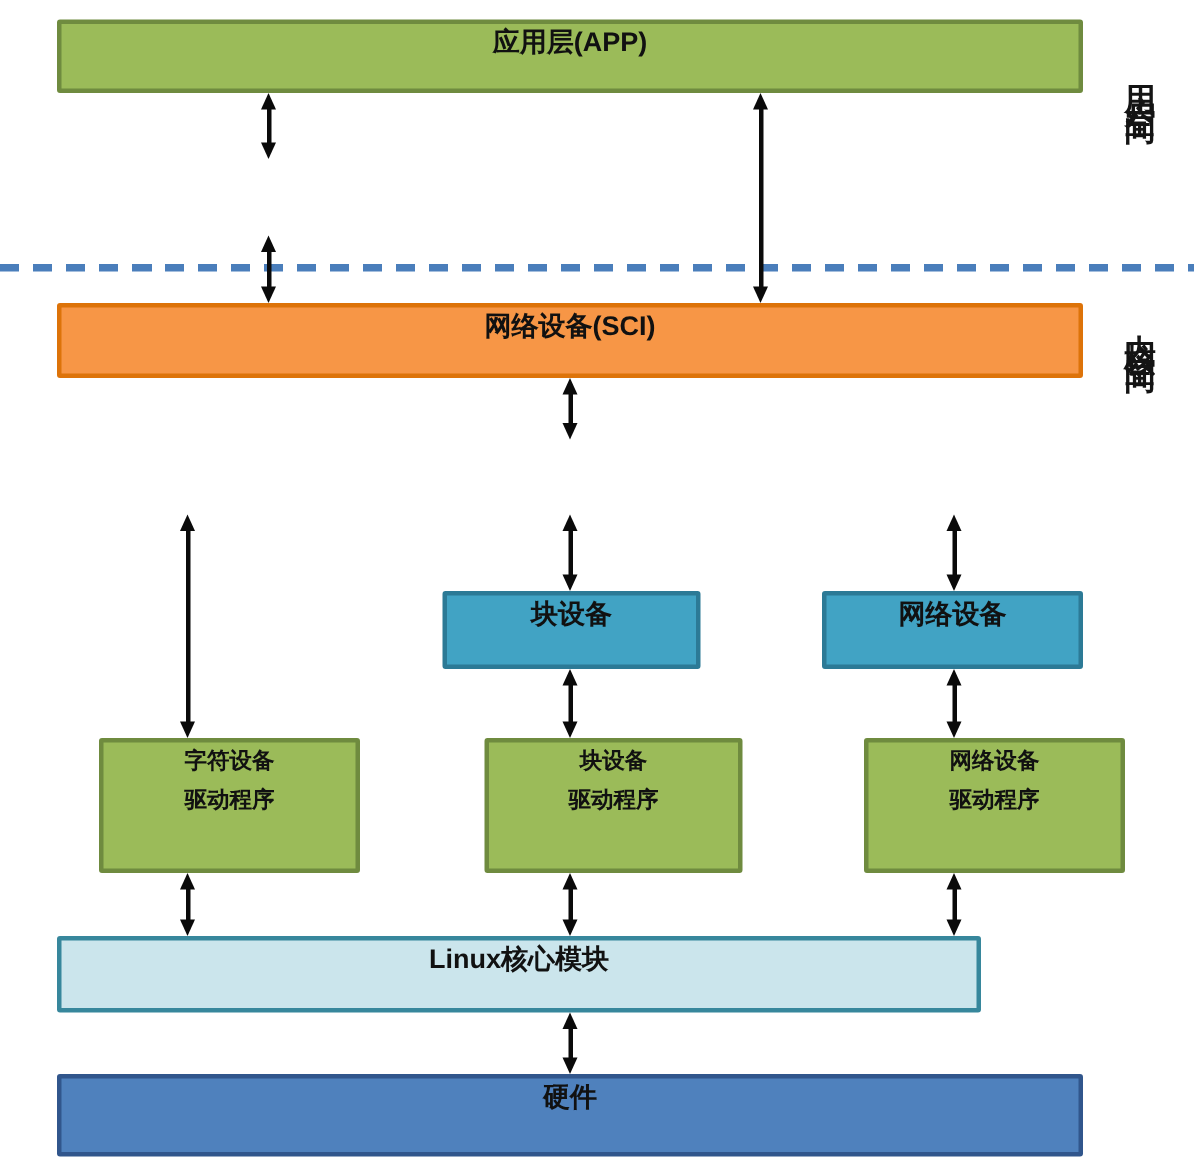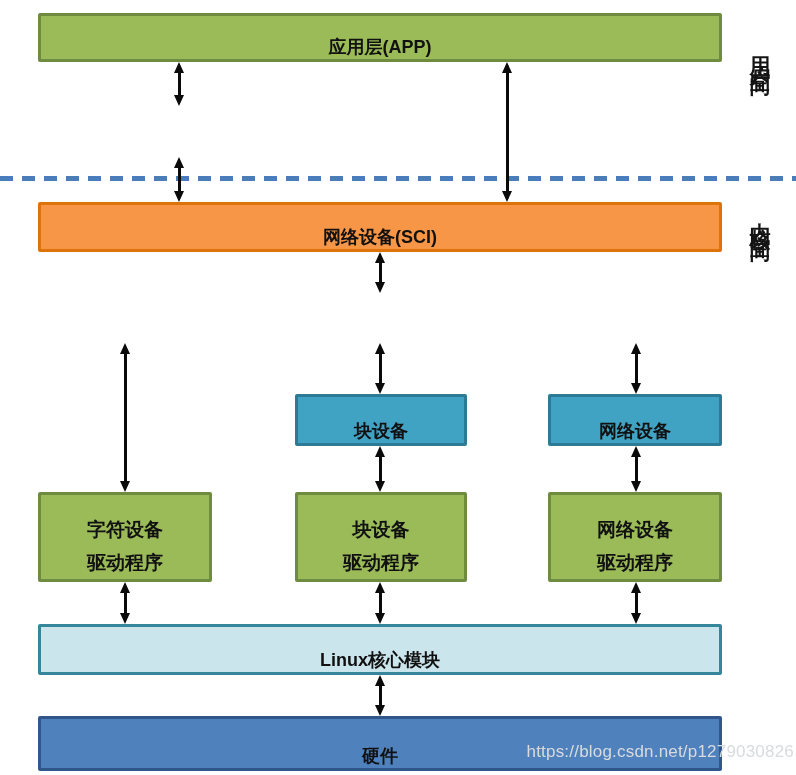--- a/index.html
+++ b/index.html
@@ -10,30 +10,30 @@
     background: #ffffff;
     overflow: hidden;
     font-family: "Liberation Sans", "DejaVu Sans", sans-serif;
   }
   .node {
     position: absolute;
     box-sizing: border-box;
     border: 3px solid #000;
     border-radius: 2px;
     display: flex;
-    align-items: flex-end;
+    align-items: flex-start;
     justify-content: center;
     text-align: center;
     font-weight: 700;
     color: #111111;
   }
   .node .lbl { white-space: pre-line; }
   .bar  { font-size: 18px; }
   .small{ font-size: 18px; }
-  .drv  { font-size: 19px; line-height: 1.7; }
+  .drv  { font-size: 15px; line-height: 1.7; margin-left: 28px; }
   .divider {
     position: absolute;
     left: 0; top: 176px;
     width: 796px; height: 5px;
     background: repeating-linear-gradient(90deg, #4A7EBB 0 13px, transparent 13px 22px);
   }
   .arrow-v { position: absolute; width: 14px;
     background: linear-gradient(#0a0a0a, #0a0a0a) no-repeat center / 3px calc(100% - 16px);
   }
   .arrow-v::before, .arrow-v::after {
@@ -93,21 +93,21 @@
   <div class="node drv" style="left: 295px; top: 492px; width: 172px; height: 90px; background-color: rgb(155, 187, 89); border-color: rgb(111, 139, 63);">
     <span class="lbl">块设备
 驱动程序</span>
   </div>
 
   <div class="node drv" style="left: 548px; top: 492px; width: 174px; height: 90px; background-color: rgb(155, 187, 89); border-color: rgb(111, 139, 63);">
     <span class="lbl">网络设备
 驱动程序</span>
   </div>
 
-  <div class="node bar" style="left: 38px; top: 624px; width: 684px; height: 51px; background-color: rgb(203, 229, 236); border-color: rgb(55, 135, 156);">
+  <div class="node bar" style="left: 38px; top: 624px; width: 616px; height: 51px; background-color: rgb(203, 229, 236); border-color: rgb(55, 135, 156);">
     <span class="lbl">Linux核心模块</span>
   </div>
 
   <div class="node bar" style="left: 38px; top: 716px; width: 684px; height: 55px; background-color: rgb(79, 129, 189); border-color: rgb(49, 86, 140);">
     <span class="lbl">硬件</span>
   </div>
 
   <div class="arrow-v" style="left:172px; top:62px;  height:44px;"></div>
   <div class="arrow-v" style="left:500px; top:62px;  height:140px;"></div>
   <div class="arrow-v" style="left:172px; top:157px; height:45px;"></div>
@@ -118,15 +118,14 @@
   <div class="arrow-v" style="left:373px; top:446px; height:46px;"></div>
   <div class="arrow-v" style="left:629px; top:446px; height:46px;"></div>
   <div class="arrow-v" style="left:118px; top:582px; height:42px;"></div>
   <div class="arrow-v" style="left:373px; top:582px; height:42px;"></div>
   <div class="arrow-v" style="left:629px; top:582px; height:42px;"></div>
   <div class="arrow-v" style="left:373px; top:675px; height:41px;"></div>
 
   <div class="vlabel" style="left:746px; top:40px;">用户空间</div>
   <div class="vlabel" style="left:746px; top:206px;">内核空间</div>
 
-  <div class="watermark">https://blog.csdn.net/p1279030826</div>
 
 </div>
 
 </body></html>

